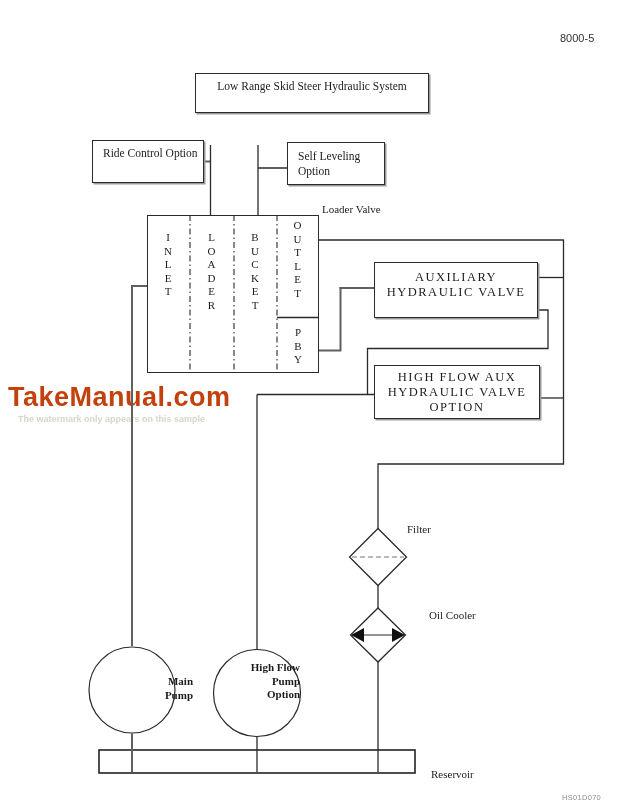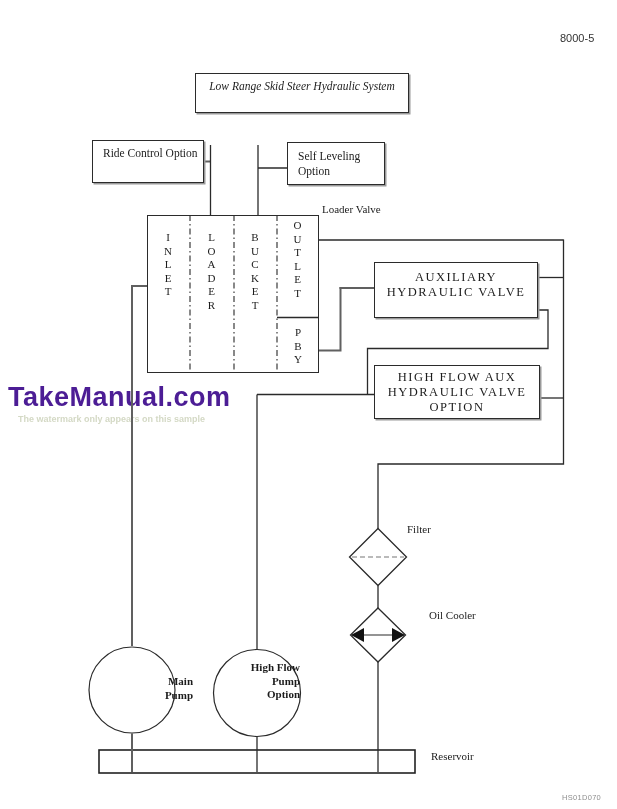--- a/index.html
+++ b/index.html
@@ -19,21 +19,21 @@
     position:absolute;z-index:4;
     writing-mode:vertical-rl;text-orientation:upright;
     font-size:11px;letter-spacing:1.6px;white-space:nowrap;
   }
   .ctr{text-align:center;}
   .caps{letter-spacing:1.5px;font-size:12.5px;line-height:15px;}
   .pump-label{position:absolute;z-index:4;font-size:11px;line-height:13.5px;text-align:right;font-weight:bold;}
   .wm-brand{
     position:absolute;left:8px;top:382px;z-index:1;
     font-family:"Liberation Sans","DejaVu Sans",sans-serif;
-    font-weight:bold;font-size:27px;letter-spacing:.5px;color:#4c1d95;
+    font-weight:bold;font-size:27px;letter-spacing:.5px;color:#c2410c;
   }
   .wm-note{
     position:absolute;left:18px;top:414px;z-index:1;
     font-family:"Liberation Sans","DejaVu Sans",sans-serif;
     font-weight:600;font-size:9px;color:#d4d9c5;
   }
   .code-top{
     position:absolute;left:560px;top:32px;z-index:4;
     font-family:"Liberation Sans","DejaVu Sans",sans-serif;font-size:11px;color:#333;
   }
@@ -95,21 +95,21 @@
     <polygon points="351,635 364,628 364,642" fill="#111"></polygon>
     <polygon points="405,635 392,628 392,642" fill="#111"></polygon>
 
     <circle cx="132" cy="690" r="43" fill="#fff" stroke="#2a2a2a" stroke-width="1.2"></circle>
     <circle cx="257" cy="693" r="43.5" fill="#fff" stroke="#2a2a2a" stroke-width="1.2"></circle>
   </svg>
 
   <div class="code-top">8000-5</div>
   <div class="code-bottom">HS01D070</div>
 
-  <div class="box ctr" style="left:195px;top:73px;width:214px;height:40px;padding-top:5px;font-style:italic;">
+  <div class="box ctr" style="left:195px;top:73px;width:234px;height:40px;padding-top:5px;">
     <span>Low Range Skid Steer Hydraulic System</span>
   </div>
 
   <div class="box" style="left:92px;top:140px;width:112px;height:43px;padding:5px 4px 0 10px;">
     <span>Ride Control Option</span>
   </div>
   <div class="box" style="left:287px;top:142px;width:98px;height:43px;padding:6px 4px 0 10px;">
     <span>Self Leveling Option</span>
   </div>
 
@@ -128,21 +128,21 @@
   </div>
 
   <div class="box ctr caps" style="left:374px;top:365px;width:166px;height:54px;padding-top:4px;">
     <div>HIGH FLOW AUX</div>
     <div>HYDRAULIC VALVE</div>
     <div>OPTION</div>
   </div>
 
   <div class="lbl" style="left:407px;top:523px;">Filter</div>
   <div class="lbl" style="left:397px;top:609px;padding-left:32px;">Oil Cooler</div>
-  <div class="lbl" style="left:431px;top:750px;">Reservoir</div>
+  <div class="lbl" style="left:431px;top:768px;">Reservoir</div>
 
   <div class="pump-label" style="left:89px;top:675px;width:104px;">
     <div>Main</div>
     <div>Pump</div>
   </div>
   <div class="pump-label" style="left:214px;top:661px;width:86px;">
     <div>High Flow</div>
     <div>Pump</div>
     <div>Option</div>
   </div>

